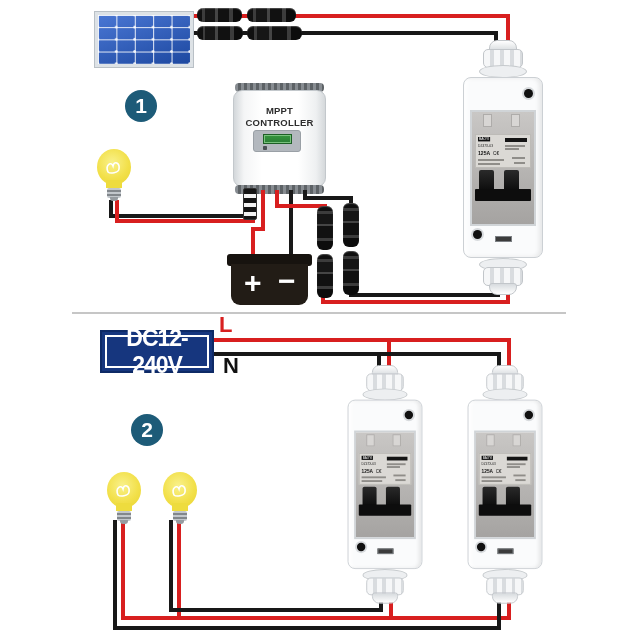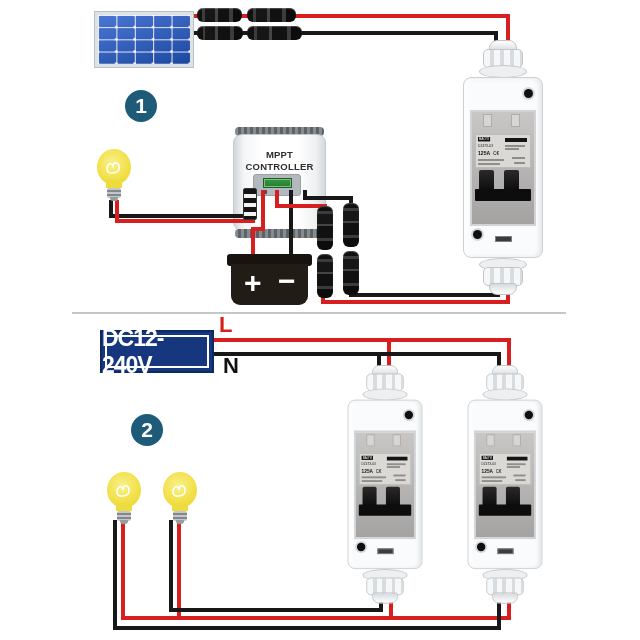--- a/index.html
+++ b/index.html
@@ -39,21 +39,21 @@
   .bulb{width:34px;height:54px;}
   .bulb .glass{left:0;top:0;width:34px;height:36px;border-radius:50%;
      background:radial-gradient(circle at 45% 38%,#f9f18b 0%,var(--bulb-yellow) 55%,#e8d32f 100%);}
   .bulb .neck{left:9px;top:31px;width:16px;height:8px;background:#eedc3e;}
   .bulb .base{left:10px;top:39px;width:14px;height:10px;
      background:repeating-linear-gradient(180deg,#c2c7cc 0 2px,#82878c 2px 4px);border-radius:2px;}
   .bulb .tip{left:13px;top:48px;width:8px;height:4px;background:#969ca1;border-radius:0 0 3px 3px;}
   .bulb svg{left:7px;top:8px;}
 
   
-  .controller{left:233px;top:83px;width:93px;height:110px;margin-top:44px;}
+  .controller{left:233px;top:83px;width:93px;height:110px;}
   .ctl-cap{left:2px;width:89px;height:9px;border-radius:4px;
      background:repeating-linear-gradient(90deg,#878c91 0 3px,#5d6266 3px 6px);}
   .ctl-cap.topc{top:0;} .ctl-cap.botc{top:102px;}
   .ctl-body{left:0;top:7px;width:93px;height:97px;border:1px solid #c3c8cc;border-radius:9px;
      background:linear-gradient(90deg,#d3d7da 0px,#f4f5f6 10px,#ffffff 28px,#ffffff 64px,#eef0f1 82px,#cfd3d6 93px);}
   .ctl-title{left:0;top:14px;width:100%;text-align:center;font-size:9.5px;font-weight:bold;
      color:#2e2e2e;line-height:1.3;letter-spacing:.2px;}
   .ctl-panel{left:19px;top:39px;width:48px;height:22px;background:#b3b8be;border-radius:3px;
      border:1px solid #9aa0a6;}
   .ctl-screen{left:9px;top:3px;width:29px;height:10px;background:linear-gradient(#36963f,#2a7d34);
@@ -107,21 +107,21 @@
   .mb5{left:36px;top:22px;width:13px;} .mb6{left:38px;top:27px;width:11px;}
   .switch{top:58px;width:15px;height:21px;background:linear-gradient(#2a2a2a,#0c0c0c);border-radius:2px;}
   .switch.s1{left:7px;} .switch.s2{left:32px;}
   .switch-base{left:3px;top:77px;width:56px;height:12px;background:#0d0d0d;border-radius:1px;}
   .slot{left:31px;top:158px;width:17px;height:6px;background:#3b3b3b;border:1px solid #7c8084;}
 
   
   .badge{left:100px;top:330px;width:114px;height:43px;background:var(--badge-navy);
      border:2px solid #0e2a66;box-shadow:inset 0 0 0 3px var(--badge-navy),inset 0 0 0 5px #ffffff;
      display:flex;align-items:center;justify-content:center;}
-  .badge span{position:static;color:#fff;font-weight:bold;font-size:23px;letter-spacing:-1px;}
+  .badge span{position:static;color:#fff;font-weight:bold;font-size:23px;letter-spacing:-1px;text-align:center;}
   .lab{font-weight:bold;font-size:22px;line-height:1;}
   .lab.L{left:219px;top:314px;color:var(--wire-red);}
   .lab.N{left:223px;top:355px;color:#111;}
 
   .separator{left:72px;top:312px;width:494px;height:2px;background:#c6c6c6;}
 </style>
 </head>
 <body>
 
 <div id="canvas">

